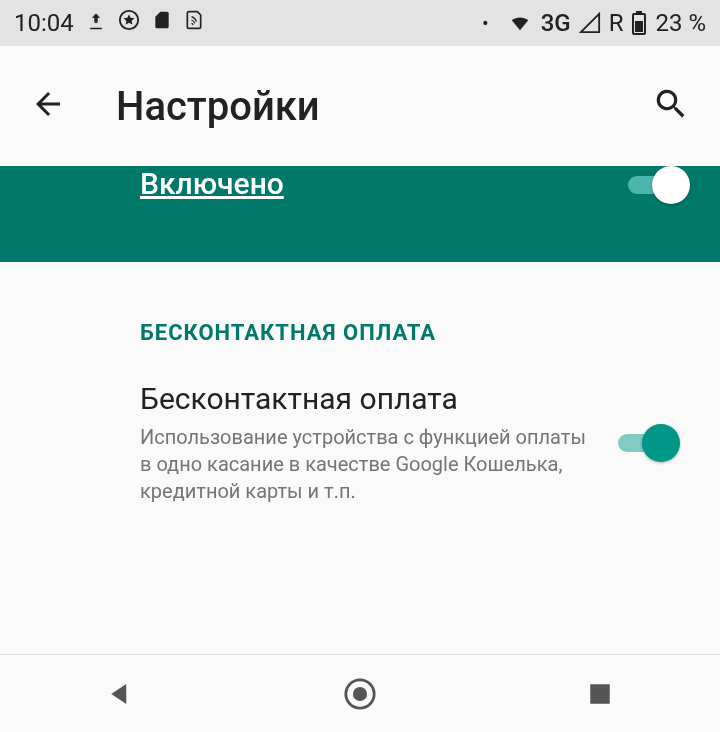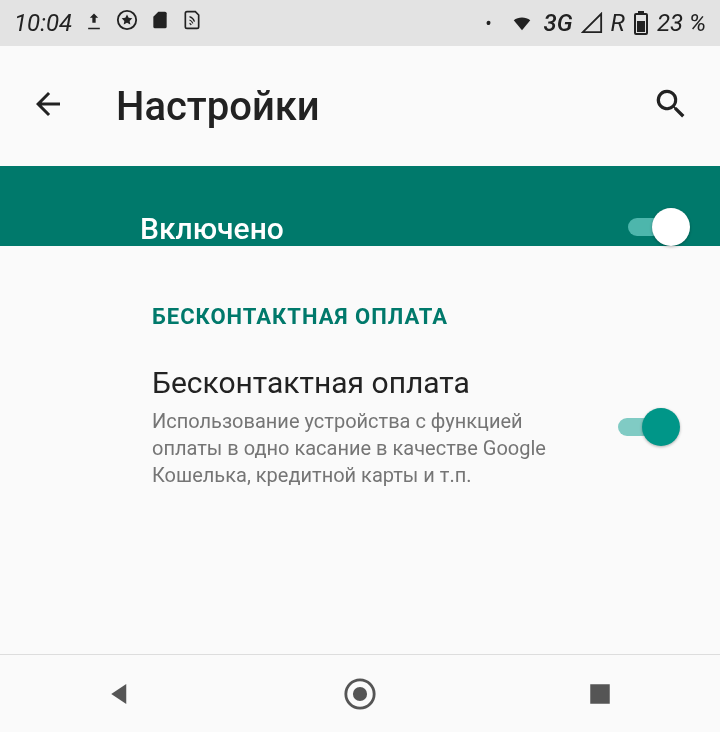--- a/index.html
+++ b/index.html
@@ -1,35 +1,35 @@
 <!DOCTYPE html>
 <html><head>
 <meta charset="utf-8">
 <style>
   * { box-sizing: border-box; margin: 0; padding: 0; }
   html, body { width: 720px; height: 732px; font-family: Roboto, "Noto Sans", Arial, sans-serif; background: #fafafa; overflow: hidden; }
-  .status-bar { height: 46px; background: #e3e3e3; display: flex; align-items: center; padding: 0 14px; font-size: 24px; color: #222; justify-content: space-between; font-style: italic; }
+  .status-bar { height: 46px; background: #e3e3e3; display: flex; align-items: center; padding: 0 14px; font-size: 24px; color: #222; justify-content: space-between; }
   .status-left { display: flex; align-items: center; gap: 12px; }
   .status-right { display: flex; align-items: center; gap: 8px; }
   .status-right .dot { font-size: 20px; margin-right: 10px; }
   .status-right svg { display: block; }
   .app-bar { height: 120px; background: #fafafa; display: flex; align-items: center; padding: 4px 30px; }
   .back-icon { flex: 0 0 auto; }
   .app-title { flex: 1; font-size: 40px; font-weight: 500; color: #222; margin-left: 50px; }
   .search-icon { flex: 0 0 auto; }
-  .master-row { background: #00796b; color: #fff; height: 80px; display: flex; align-items: flex-end; padding: 0 30px; }
+  .master-row { background: #00796b; color: #fff; height: 96px; display: flex; align-items: flex-start; padding: 0 30px; text-decoration: underline; }
   .master-label { flex: 1; font-size: 30px; font-weight: 500; margin-left: 110px; }
   .switch { position: relative; width: 62px; height: 38px; }
   .switch-track { position: absolute; top: 10px; left: 0; width: 54px; height: 18px; border-radius: 9px; }
   .switch-thumb { position: absolute; top: 0; width: 38px; height: 38px; border-radius: 50%; box-shadow: 0 1px 3px rgba(0,0,0,0.3); }
   .switch.master .switch-track { background: #4db6ac; }
   .switch.master .switch-thumb { background: #fff; right: 0; }
   .switch.teal .switch-track { background: #80cbc4; }
   .switch.teal .switch-thumb { background: #009688; right: 0; }
-  .content { padding: 18px 0 0 12px; }
+  .content { padding: 18px 0 0 0; }
   .section-header { font-size: 22px; font-weight: 700; letter-spacing: 1px; color: #00796b; padding: 40px 30px 20px 140px; }
   .setting-row { display: flex; align-items: center; padding: 16px 40px 16px 140px; }
   .setting-text { flex: 1; padding-right: 30px; }
   .setting-title { font-size: 30px; color: #222; margin-bottom: 8px; }
   .setting-desc { font-size: 20px; color: #757575; line-height: 1.35; }
   .nav-bar { position: absolute; bottom: 0; left: 0; width: 720px; height: 78px; background: #fafafa; border-top: 1px solid #ddd; display: flex; justify-content: space-around; align-items: center; }
   .nav-btn { width: 40px; height: 40px; display: flex; align-items: center; justify-content: center; }
 </style>
 </head>
 <body>

